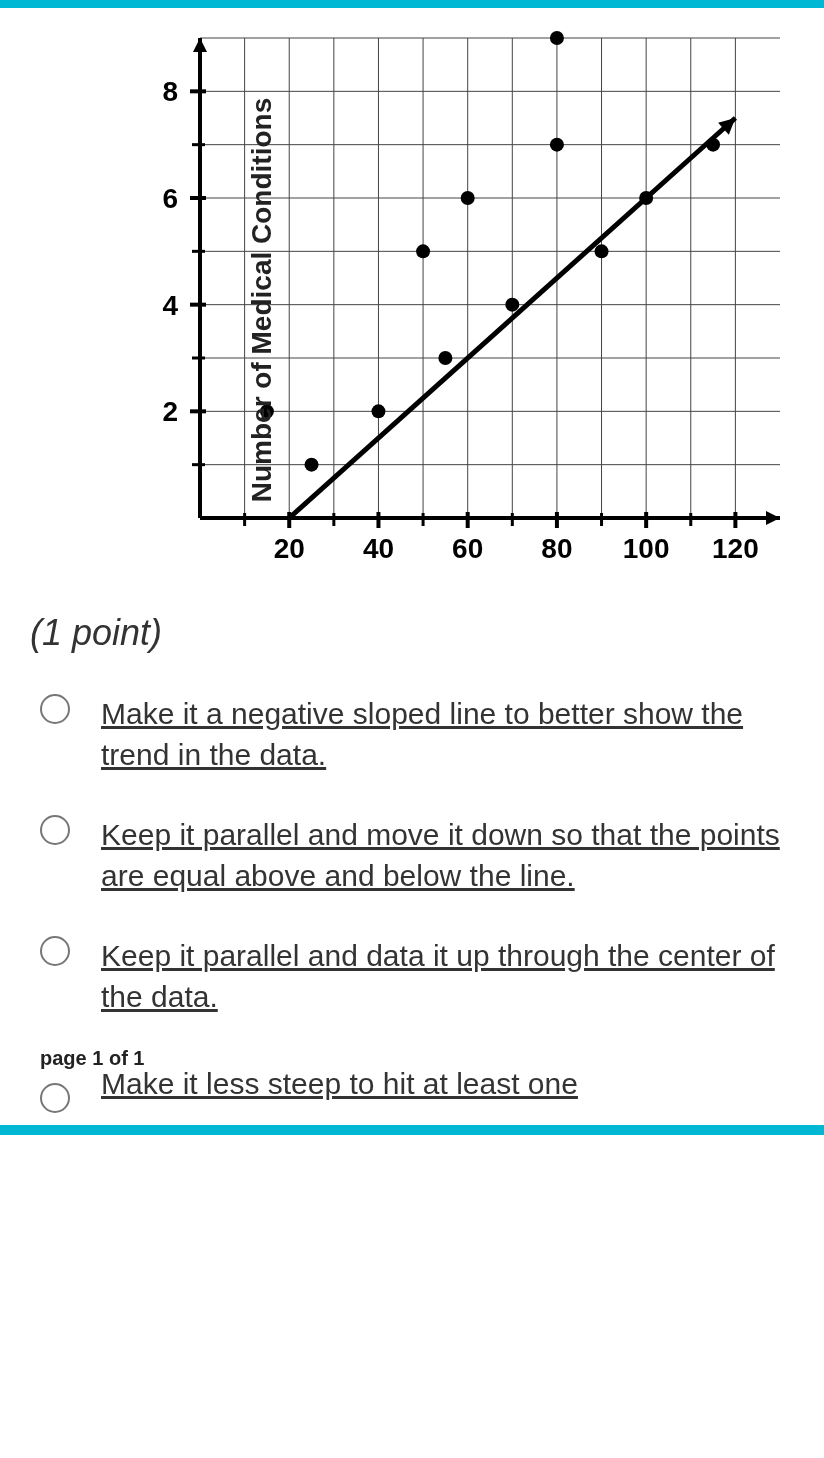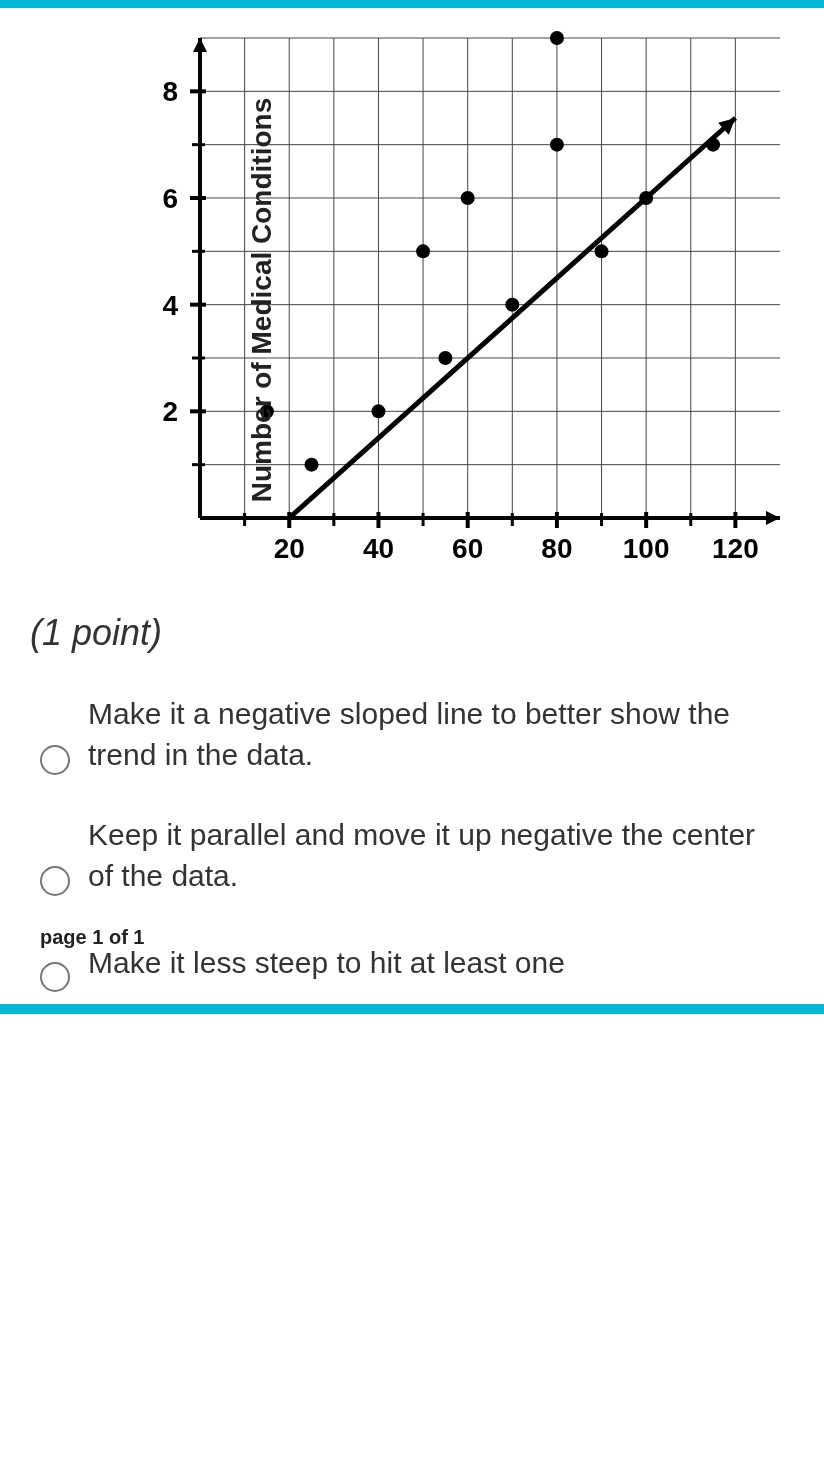--- a/index.html
+++ b/index.html
@@ -36,23 +36,24 @@
     font-style: italic;
     font-size: 36px;
     color: #333;
     margin: 30px 0 40px 0;
   }
   .options {
     padding: 0 10px;
   }
   .option {
     display: flex;
-    align-items: flex-end;
-    gap: 18px;
+    align-items: flex-start;
+    gap: 31px;
     margin-bottom: 40px;
+    text-decoration: underline;
   }
   .radio {
     width: 30px;
     height: 30px;
     border: 2px solid #777;
     border-radius: 50%;
     flex-shrink: 0;
     background: #fff;
   }
   .option-text {
@@ -164,21 +165,25 @@
 
   <div class="points-text">(1 point)</div>
 
   <div class="options">
     <div class="option">
       <div class="radio"></div>
       <div class="option-text">Make it a negative sloped line to better show the trend in the data.</div>
     </div>
     <div class="option">
       <div class="radio"></div>
-      <div class="option-text">Keep it parallel and move it up negative the center of the data.</div>
+      <div class="option-text">Keep it parallel and move it down so that the points are equal above and below the line.</div>
+    </div>
+    <div class="option">
+      <div class="radio"></div>
+      <div class="option-text">Keep it parallel and data it up through the center of the data.</div>
     </div>
     <div class="page-indicator">page 1 of 1</div>
     <div class="option" style="margin-bottom:12px;">
       <div class="radio" style="align-self:flex-end;margin-bottom:-8px;"></div>
       <div class="option-text">Make it less steep to hit at least one</div>
     </div>
   </div>
 </div>
 
 <div class="bottom-bar"></div>

